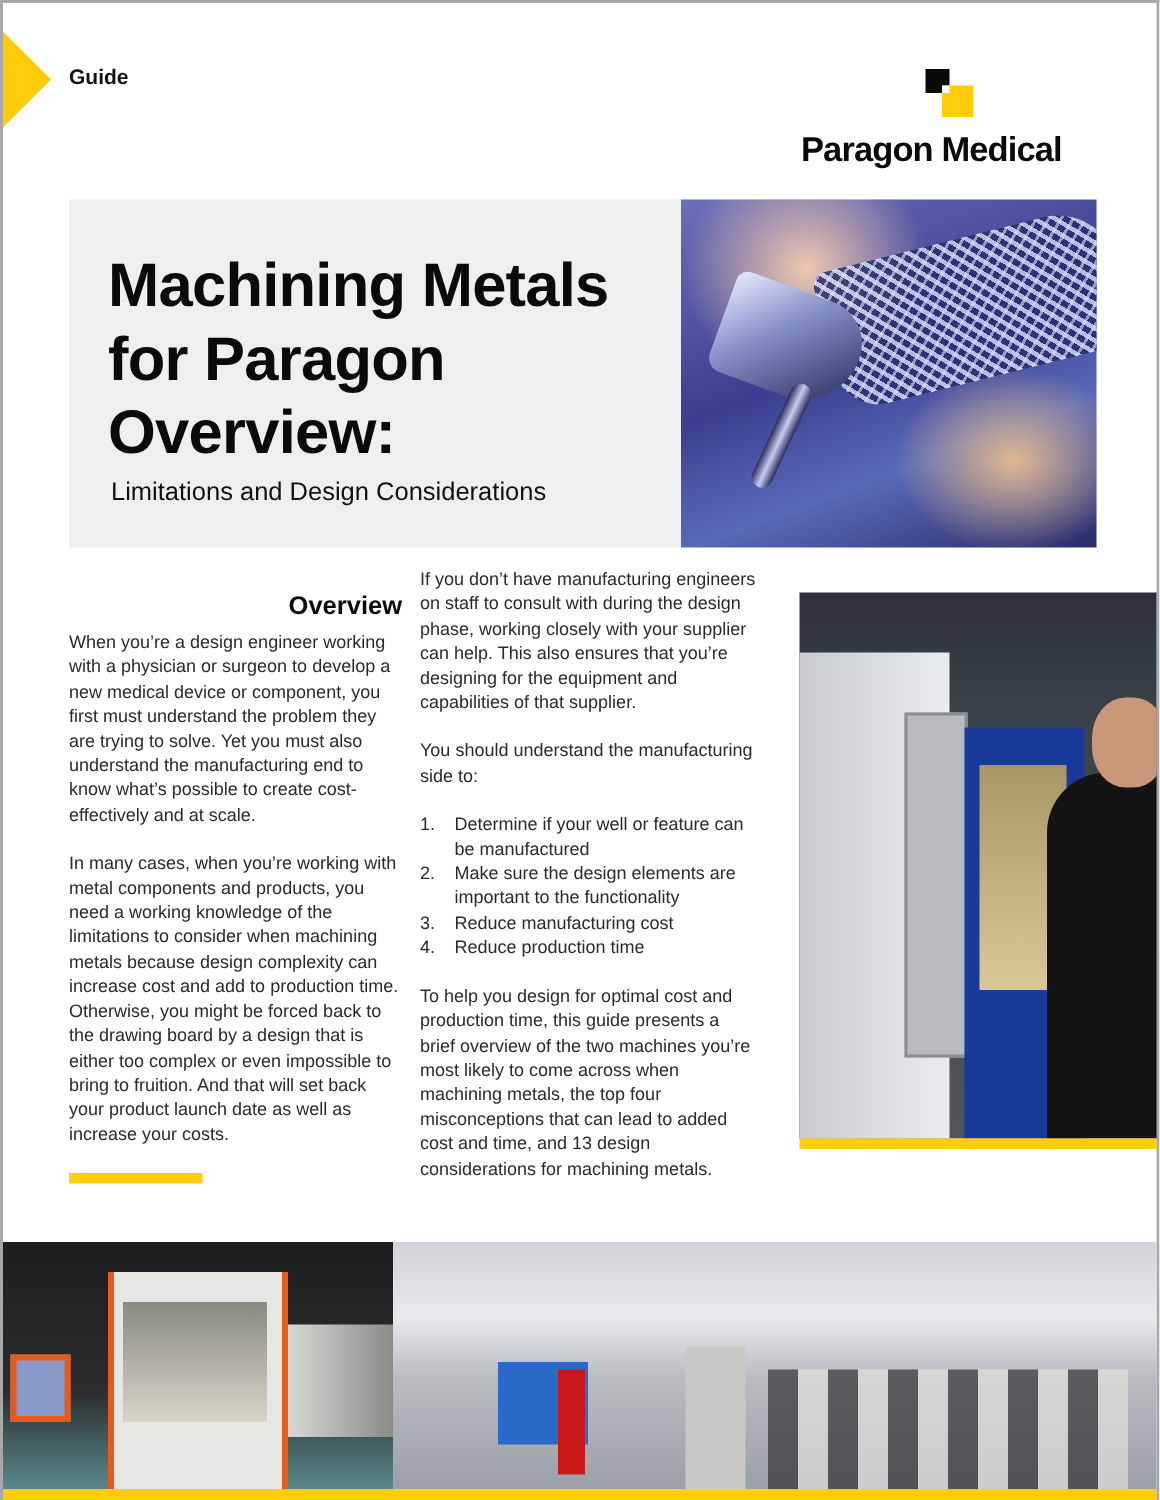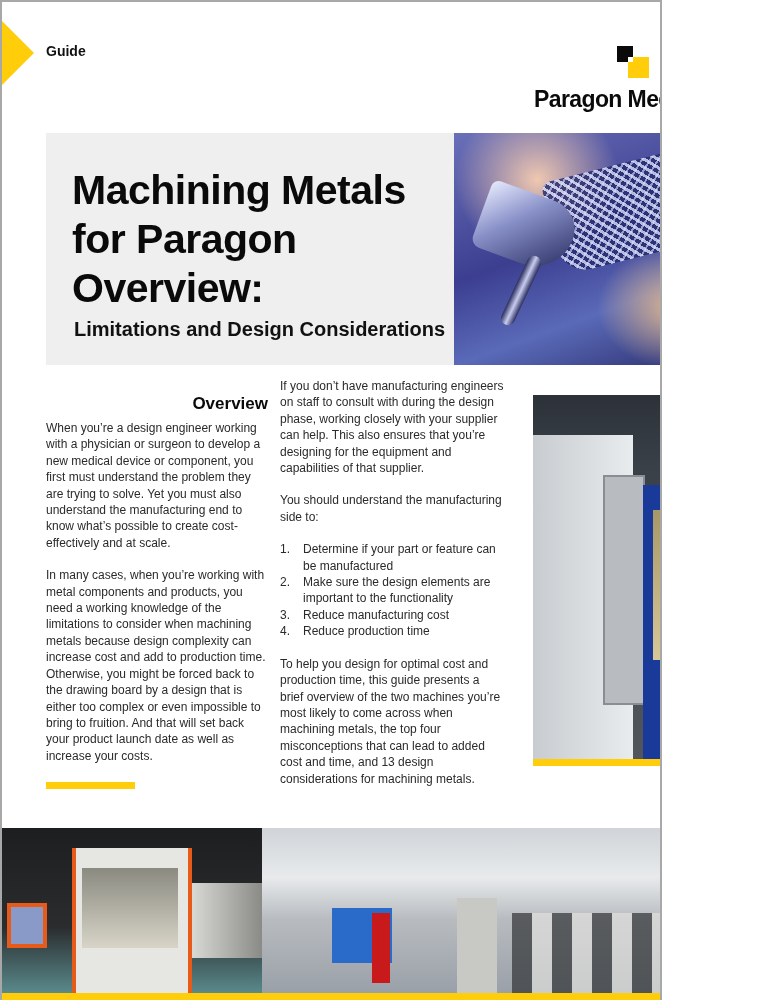--- a/index.html
+++ b/index.html
@@ -1,36 +1,36 @@
 <!DOCTYPE html>
 <html><head>
 <meta charset="utf-8">
 <style>
   * { box-sizing: border-box; margin: 0; padding: 0; }
   html, body { width: 773px; height: 1000px; overflow: hidden; background: #fff; }
   body { font-family: "Liberation Sans", "DejaVu Sans", sans-serif; color: #1a1a1a; position: relative; }
 
-  .page { position: absolute; left: 0; top: 0; width: 662px; height: 1000px;
+  .page { position: absolute; left: 0; top: 0; width: 773px; height: 1000px;
           border-top: 2px solid #a8a8a8; border-left: 2px solid #a8a8a8; border-right: 2px solid #a8a8a8; overflow: hidden; }
 
   .corner-triangle { position: absolute; left: 0; top: 19px; width: 0; height: 0;
           border-top: 32px solid transparent; border-bottom: 32px solid transparent;
           border-left: 32px solid #FFCD0A; }
   .doc-type { position: absolute; left: 44px; top: 41px; font-size: 14px; font-weight: bold; color: #111; }
 
   .logo { position: absolute; left: 532px; top: 44px; width: 200px; height: 70px; }
   .logo-mark { position: absolute; left: 83px; top: 0; width: 32px; height: 32px; }
   .logo-black { position: absolute; left: 0; top: 0; width: 16px; height: 16px; background: #0a0a0a; }
   .logo-yellow { position: absolute; left: 11px; top: 11px; width: 21px; height: 21px; background: #FFCD0A; }
   .logo-white { position: absolute; left: 11px; top: 11px; width: 5px; height: 5px; background: #fff; }
   .logo-text { position: absolute; left: 0; top: 40px; font-size: 23px; font-weight: bold; letter-spacing: -0.6px; color: #0a0a0a; white-space: nowrap; }
 
   .hero-panel { position: absolute; left: 44px; top: 131px; width: 410px; height: 232px; background: #efefef; padding-left: 48px; }
   .hero-title { position: absolute; left: 26px; top: 33px; font-size: 41px; line-height: 49px; font-weight: bold; color: #0a0a0a; letter-spacing: -0.5px; }
-  .hero-subtitle { position: absolute; left: 28px; top: 185px; font-size: 20px; font-weight: bold; color: #111; }
+  .hero-subtitle { position: absolute; left: 28px; top: 185px; font-size: 17px; font-weight: normal; color: #111; }
 
   .hero-image { position: absolute; left: 452px; top: 131px; width: 277px; height: 232px; overflow: hidden;
           background: radial-gradient(ellipse at 30% 20%, #f0c8b0 0%, rgba(240,200,176,0) 30%),
                       radial-gradient(ellipse at 80% 75%, #e0b890 0%, rgba(224,184,144,0) 25%),
                       linear-gradient(160deg, #6a70b8 0%, #3c3e90 45%, #5a6ab8 70%, #2a2c6a 100%); }
   .mesh { position: absolute; left: 95px; top: 25px; width: 200px; height: 95px; transform: rotate(-14deg);
           background: repeating-linear-gradient(45deg, #c8d0f0 0 3px, #2a2e70 3px 7px),
                       #3a3e88; opacity: 0.85; border-radius: 10px 40px 10px 30px; }
   .mesh2 { position: absolute; left: 95px; top: 25px; width: 200px; height: 95px; transform: rotate(-14deg);
           background: repeating-linear-gradient(-45deg, rgba(220,225,255,0.6) 0 2px, transparent 2px 7px); border-radius: 10px 40px 10px 30px; }
@@ -113,21 +113,21 @@
     <p class="para">When you’re a design engineer working with a physician or surgeon to develop a new medical device or component, you first must understand the problem they are trying to solve. Yet you must also understand the manufacturing end to know what’s possible to create cost-effectively and at scale.</p>
     <p class="para">In many cases, when you’re working with metal components and products, you need a working knowledge of the limitations to consider when machining metals because design complexity can increase cost and add to production time. Otherwise, you might be forced back to the drawing board by a design that is either too complex or even impossible to bring to fruition. And that will set back your product launch date as well as increase your costs.</p>
   </div>
 
   <div class="col col2">
     <p class="para">If you don’t have manufacturing engineers on staff to consult with during the design phase, working closely with your supplier can help. This also ensures that you’re designing for the equipment and capabilities of that supplier.</p>
     <p class="para">You should understand the manufacturing side to:</p>
     <ol class="list">
       <li>
           <span class="num">1.</span>
-          <span>Determine if your part or feature can be manufactured</span>
+          <span>Determine if your well or feature can be manufactured</span>
         </li>
       <li>
           <span class="num">2.</span>
           <span>Make sure the design elements are important to the functionality</span>
         </li>
       <li>
           <span class="num">3.</span>
           <span>Reduce manufacturing cost</span>
         </li>
       <li>

